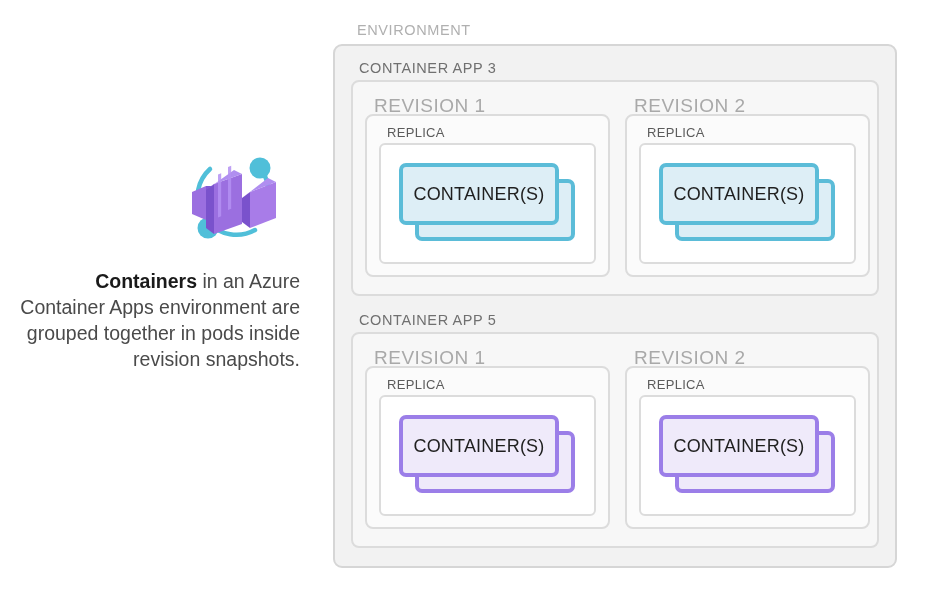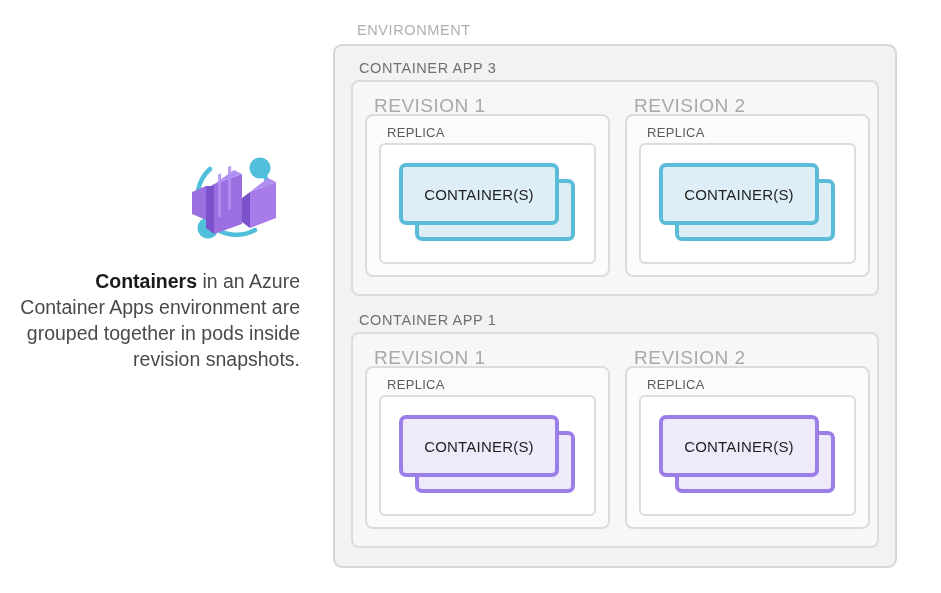--- a/index.html
+++ b/index.html
@@ -169,21 +169,21 @@
   .card-front {
     left: 0;
     top: 0;
     width: 160px;
     height: 62px;
     display: flex;
     align-items: center;
     justify-content: center;
   }
   .card-front .card-text {
-    font-size: 15px;
+    font-size: 18px;
     letter-spacing: 0.2px;
     color: #1f1f1f;
     font-weight: 400;
   }
 
   .cyan .card { border-color: #5bbcd8; background: #ddeef6; }
   .purple .card { border-color: #9b7ee8; background: #efeafa; }
 </style>
 </head>
 <body>
@@ -243,21 +243,21 @@
 <div id="rev-box-1-2" class="rev-box"></div>
 <div id="replica-label-1-2" class="replica-label">REPLICA</div>
 <div id="replica-box-1-2" class="replica-box"></div>
 <div id="stack-1-2" class="stack cyan">
   <div class="card card-back"></div>
   <div class="card card-front">
     <span class="card-text">CONTAINER(S)</span>
   </div>
 </div>
 
-<div id="app-label-2" class="app-label">CONTAINER APP 1</div>
+<div id="app-label-2" class="app-label">CONTAINER APP 5</div>
 <div id="app-box-2" class="app-box"></div>
 
 <div id="rev-label-2-1" class="rev-label">REVISION 1</div>
 <div id="rev-box-2-1" class="rev-box"></div>
 <div id="replica-label-2-1" class="replica-label">REPLICA</div>
 <div id="replica-box-2-1" class="replica-box"></div>
 <div id="stack-2-1" class="stack purple">
   <div class="card card-back"></div>
   <div class="card card-front">
     <span class="card-text">CONTAINER(S)</span>

